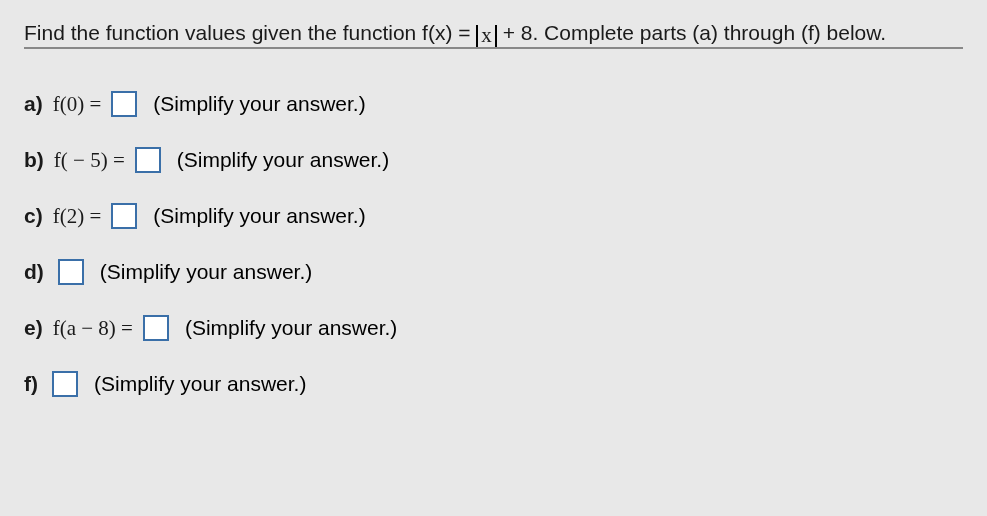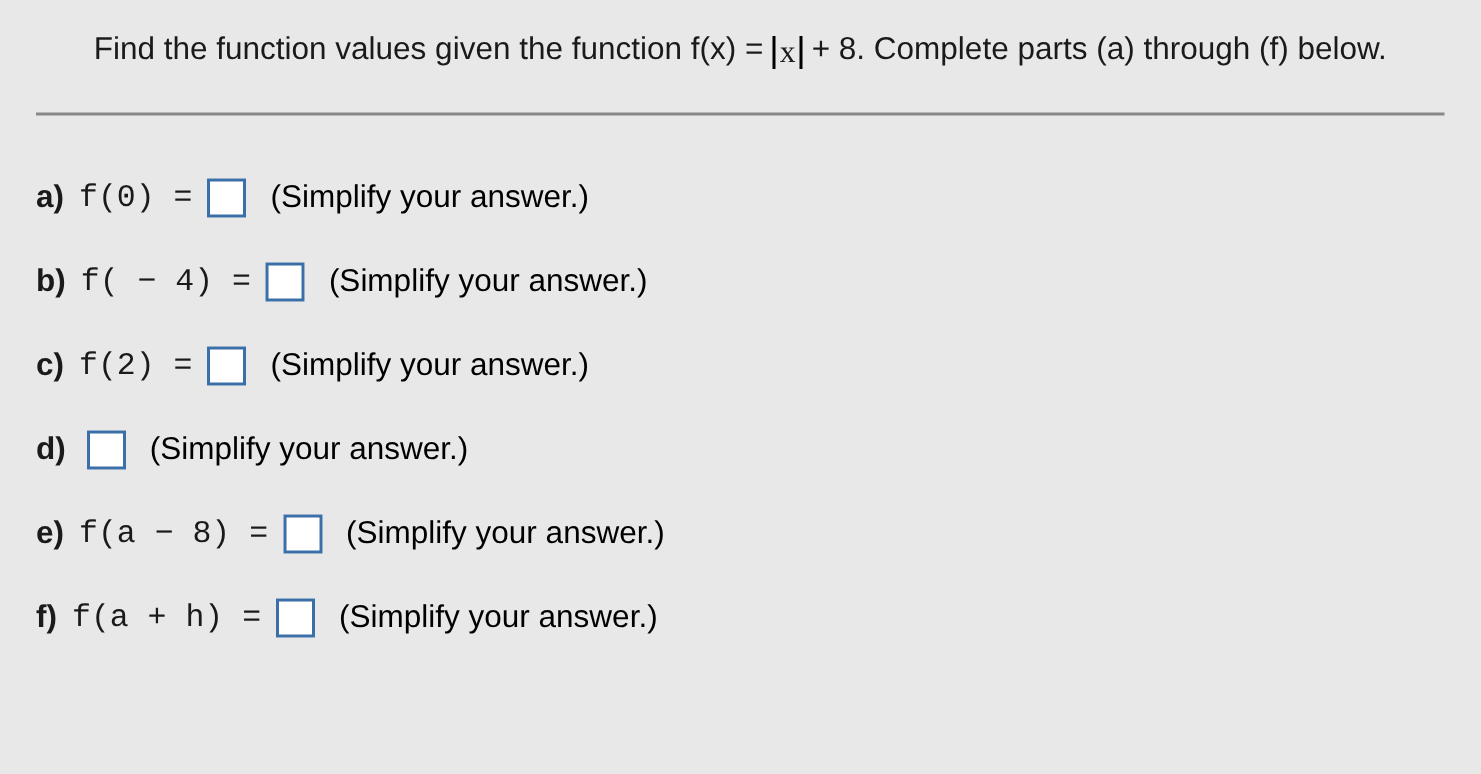--- a/index.html
+++ b/index.html
@@ -10,25 +10,23 @@
     body {
       font-family: Arial, Helvetica, sans-serif;
       background: #e8e8e8;
       width: 987px;
       height: 516px;
       padding: 18px 24px;
       color: #1a1a1a;
       font-size: 21px;
     }
     .instruction {
-      padding-bottom: 28px;
       border-bottom: 2px solid #888;
       margin-bottom: 42px;
       line-height: 1.4;
-      text-align: center;
     }
     .abs-bars {
       font-family: 'Times New Roman', serif;
       display: inline-block;
       border-left: 2px solid #000;
       border-right: 2px solid #000;
       padding: 0 3px;
       line-height: 1;
       height: 22px;
       vertical-align: -2px;
@@ -41,21 +39,21 @@
     .problem-row {
       display: flex;
       align-items: center;
       gap: 6px;
     }
     .label {
       font-weight: bold;
       margin-right: 4px;
     }
     .expr {
-      font-family: Liberation Mono, monospace;
+      font-family: Liberation Serif, serif;
     }
     .answer-box {
       display: inline-block;
       width: 26px;
       height: 26px;
       border: 2px solid #3a6fa8;
       background: #fff;
       vertical-align: middle;
       margin: 0 4px;
       font-size: 16px;
@@ -79,21 +77,21 @@
 
   <div class="problem-row">
     <span class="label">a)</span>
     <span class="expr">f(0) =</span>
     <input type="text" class="answer-box" style="">
     <span class="hint">(Simplify your answer.)</span>
   </div>
 
   <div class="problem-row">
     <span class="label">b)</span>
-    <span class="expr">f( − 4) =</span>
+    <span class="expr">f( − 5) =</span>
     <input type="text" class="answer-box" style="">
     <span class="hint">(Simplify your answer.)</span>
   </div>
 
   <div class="problem-row">
     <span class="label">c)</span>
     <span class="expr">f(2) =</span>
     <input type="text" class="answer-box" style="">
     <span class="hint">(Simplify your answer.)</span>
   </div>
@@ -106,18 +104,17 @@
 
   <div class="problem-row">
     <span class="label">e)</span>
     <span class="expr">f(a − 8) =</span>
     <input type="text" class="answer-box" style="">
     <span class="hint">(Simplify your answer.)</span>
   </div>
 
   <div class="problem-row">
     <span class="label">f)</span>
-    <span class="expr">f(a + h) =</span>
     <input type="text" class="answer-box" style="">
     <span class="hint">(Simplify your answer.)</span>
   </div>
 
 </div>
 
 </body></html>

